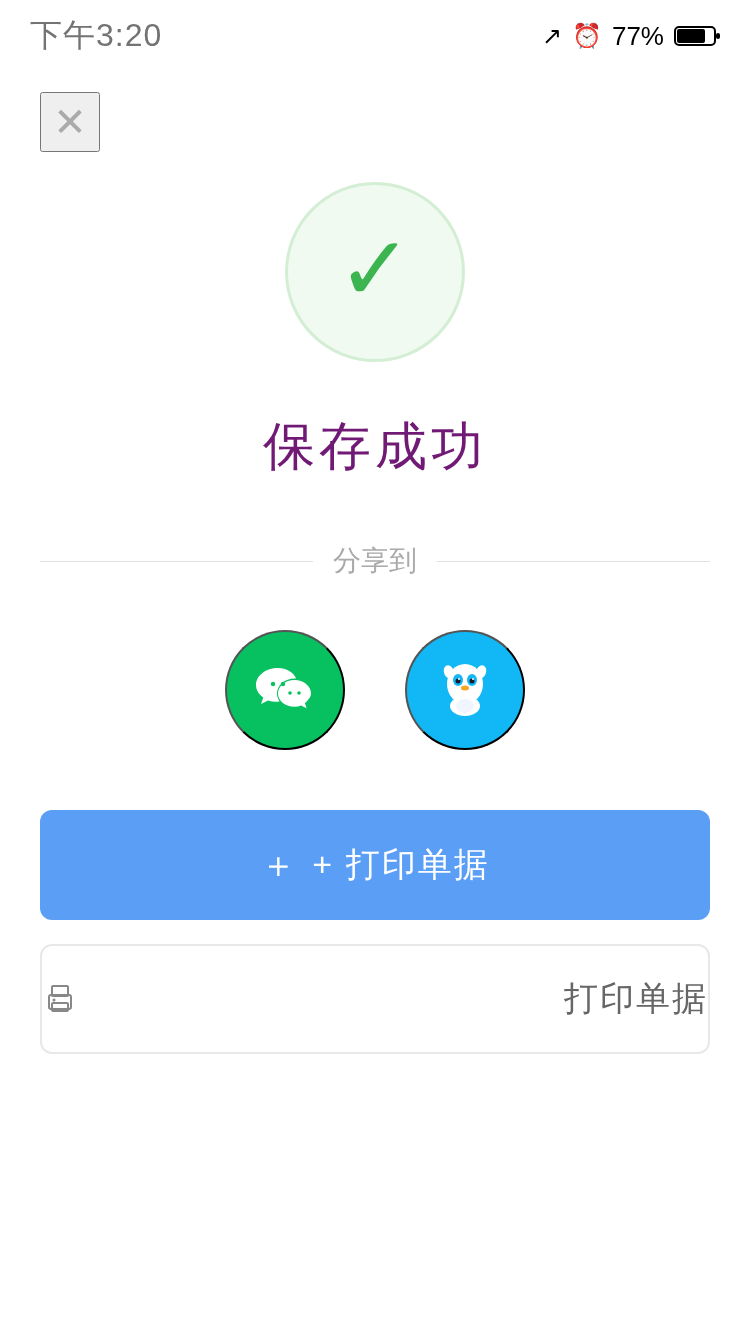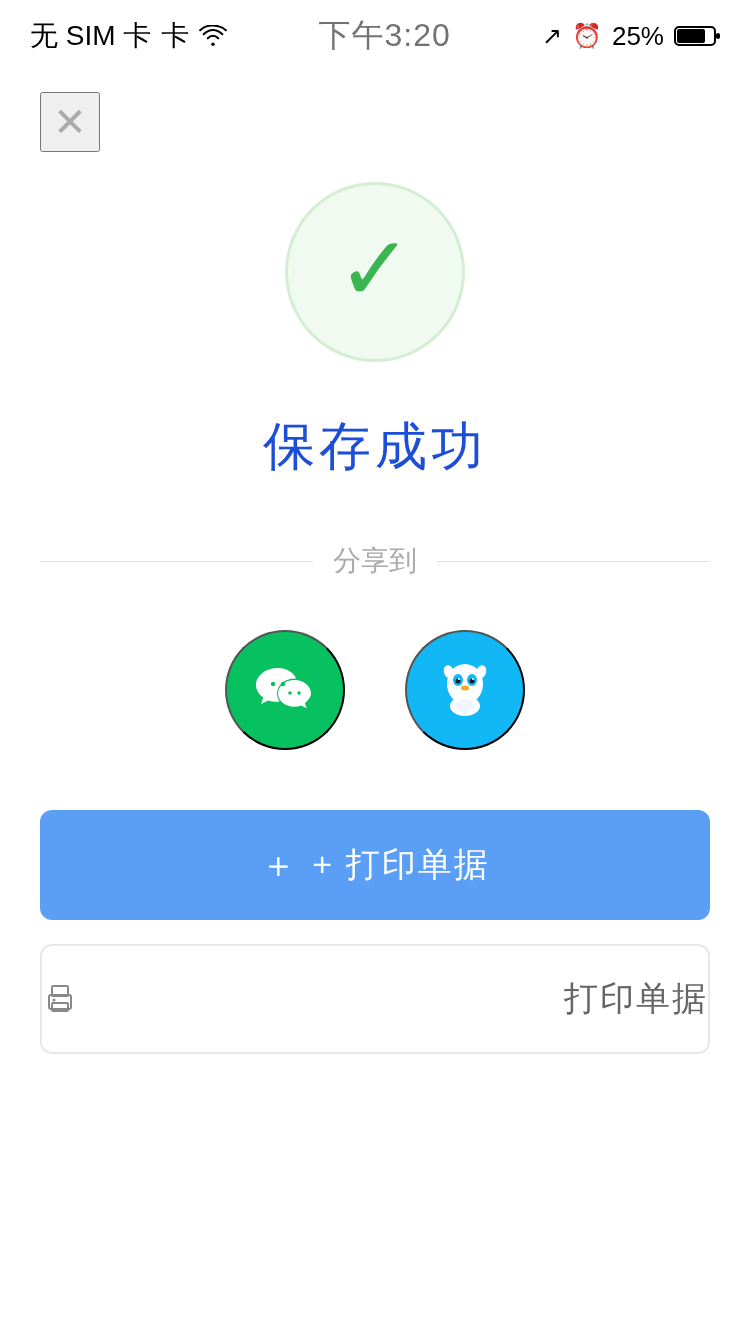--- a/index.html
+++ b/index.html
@@ -101,21 +101,21 @@
       font-size: 90px;
       color: #3cb550;
       line-height: 1;
       margin-top: -6px;
     }
 
     
     .success-title {
       font-size: 52px;
       font-weight: 500;
-      color: #1d4ed8;
+      color: #701a75;
       margin-bottom: 60px;
       letter-spacing: 4px;
     }
 
     
     .share-section {
       width: 100%;
       margin-bottom: 60px;
     }
 
@@ -202,37 +202,27 @@
 
     .btn-label {
       font-size: 34px;
       letter-spacing: 2px;
     }
   </style>
 </head>
 <body>
 
 <div class="status-bar">
-  <div class="status-left">
-    <span>无 SIM 卡</span>
-    <span>卡</span>
-    <svg class="wifi-icon" viewBox="0 0 24 18" fill="none" xmlns="http://www.w3.org/2000/svg">
-      <path d="M12 14.5a1.5 1.5 0 1 1 0 3 1.5 1.5 0 0 1 0-3z" fill="#000"></path>
-      <path d="M7.5 11C9 9.5 10.4 8.8 12 8.8s3 .7 4.5 2.2" stroke="#000" stroke-width="1.8" stroke-linecap="round" fill="none"></path>
-      <path d="M4 7.5C6.5 5 9.1 3.8 12 3.8s5.5 1.2 8 3.7" stroke="#000" stroke-width="1.8" stroke-linecap="round" fill="none"></path>
-      <path d="M1 4C4.2 1 7.8-.2 12 0s7.8 1 11 4" stroke="#000" stroke-width="1.8" stroke-linecap="round" fill="none"></path>
-    </svg>
-  </div>
 
   <div class="status-center">下午3:20</div>
 
   <div class="status-right">
     <span style="font-size:24px;">↗</span>
     <span style="font-size:24px;">⏰</span>
-    <span>25%</span>
+    <span>77%</span>
     <svg width="46" height="24" viewBox="0 0 46 24">
       <rect x="1" y="3" width="40" height="18" rx="4" ry="4" stroke="#000" stroke-width="2" fill="none"></rect>
       <rect x="3" y="5" width="28" height="14" rx="2" ry="2" fill="#000"></rect>
       <rect x="42" y="9" width="4" height="6" rx="2" ry="2" fill="#000"></rect>
     </svg>
   </div>
 </div>
 
 <div class="main-content">
 

